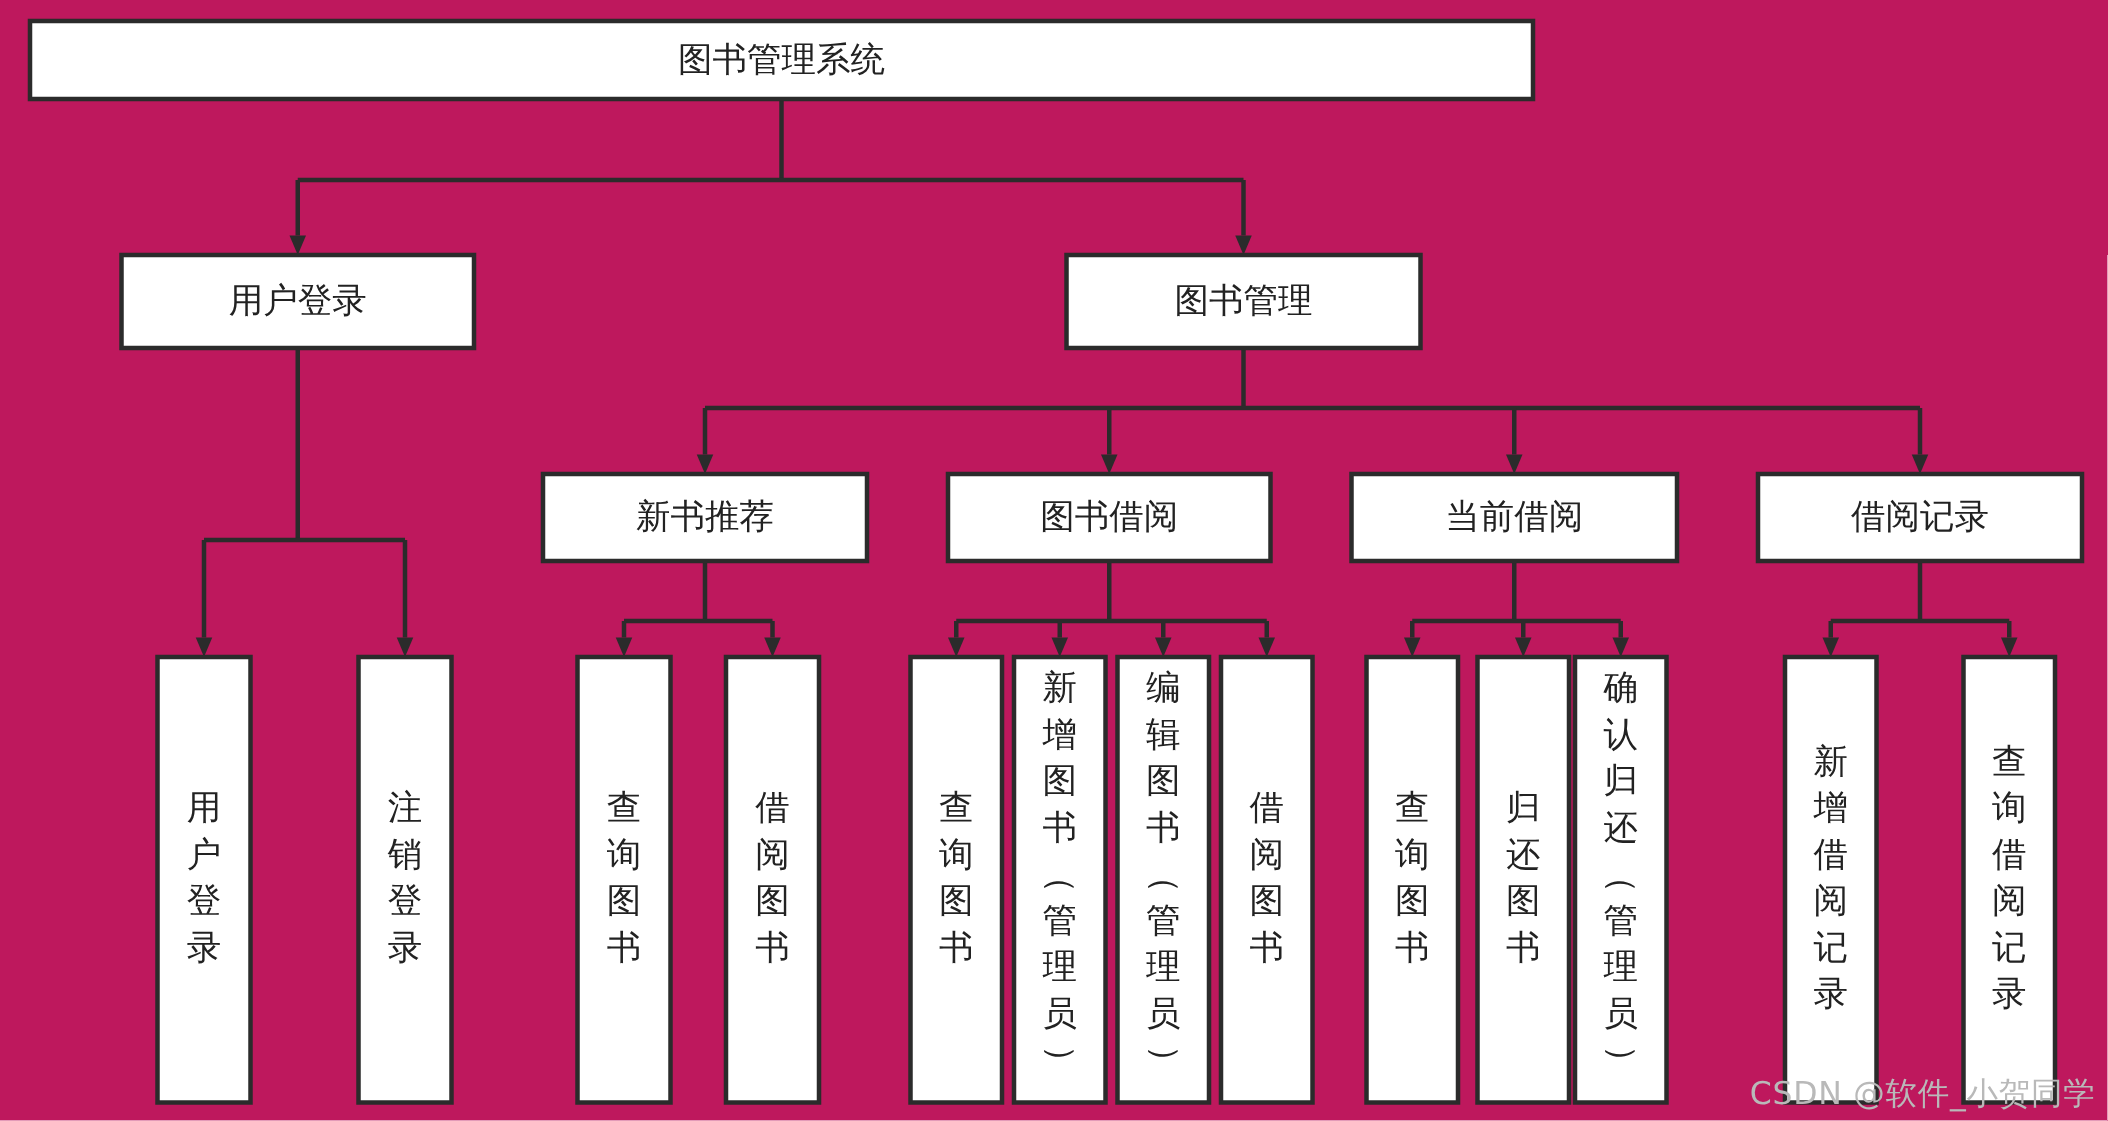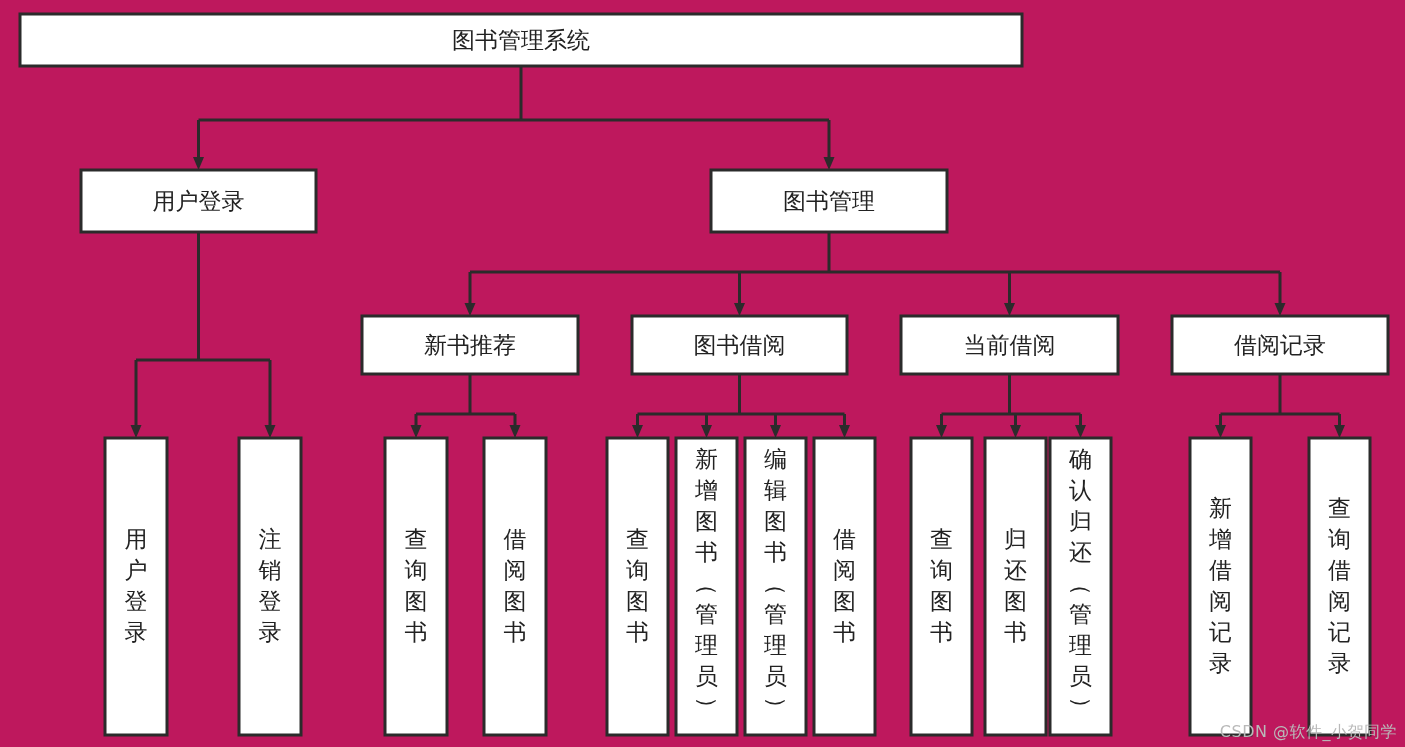--- a/index.html
+++ b/index.html
@@ -49,21 +49,21 @@
     font-size: 23px;
   }
   .label-v {
     font-size: 23px;
   }
   .watermark {
     position: absolute;
     right: 8px;
     bottom: 4px;
     font-family: "DejaVu Sans", "Liberation Sans", sans-serif;
-    font-size: 16px;
+    font-size: 21px;
     color: #b9b9b9;
     letter-spacing: 0.5px;
     white-space: nowrap;
     pointer-events: none;
   }
 </style>
 </head>
 <body>
 
 <div id="diagram-root">

